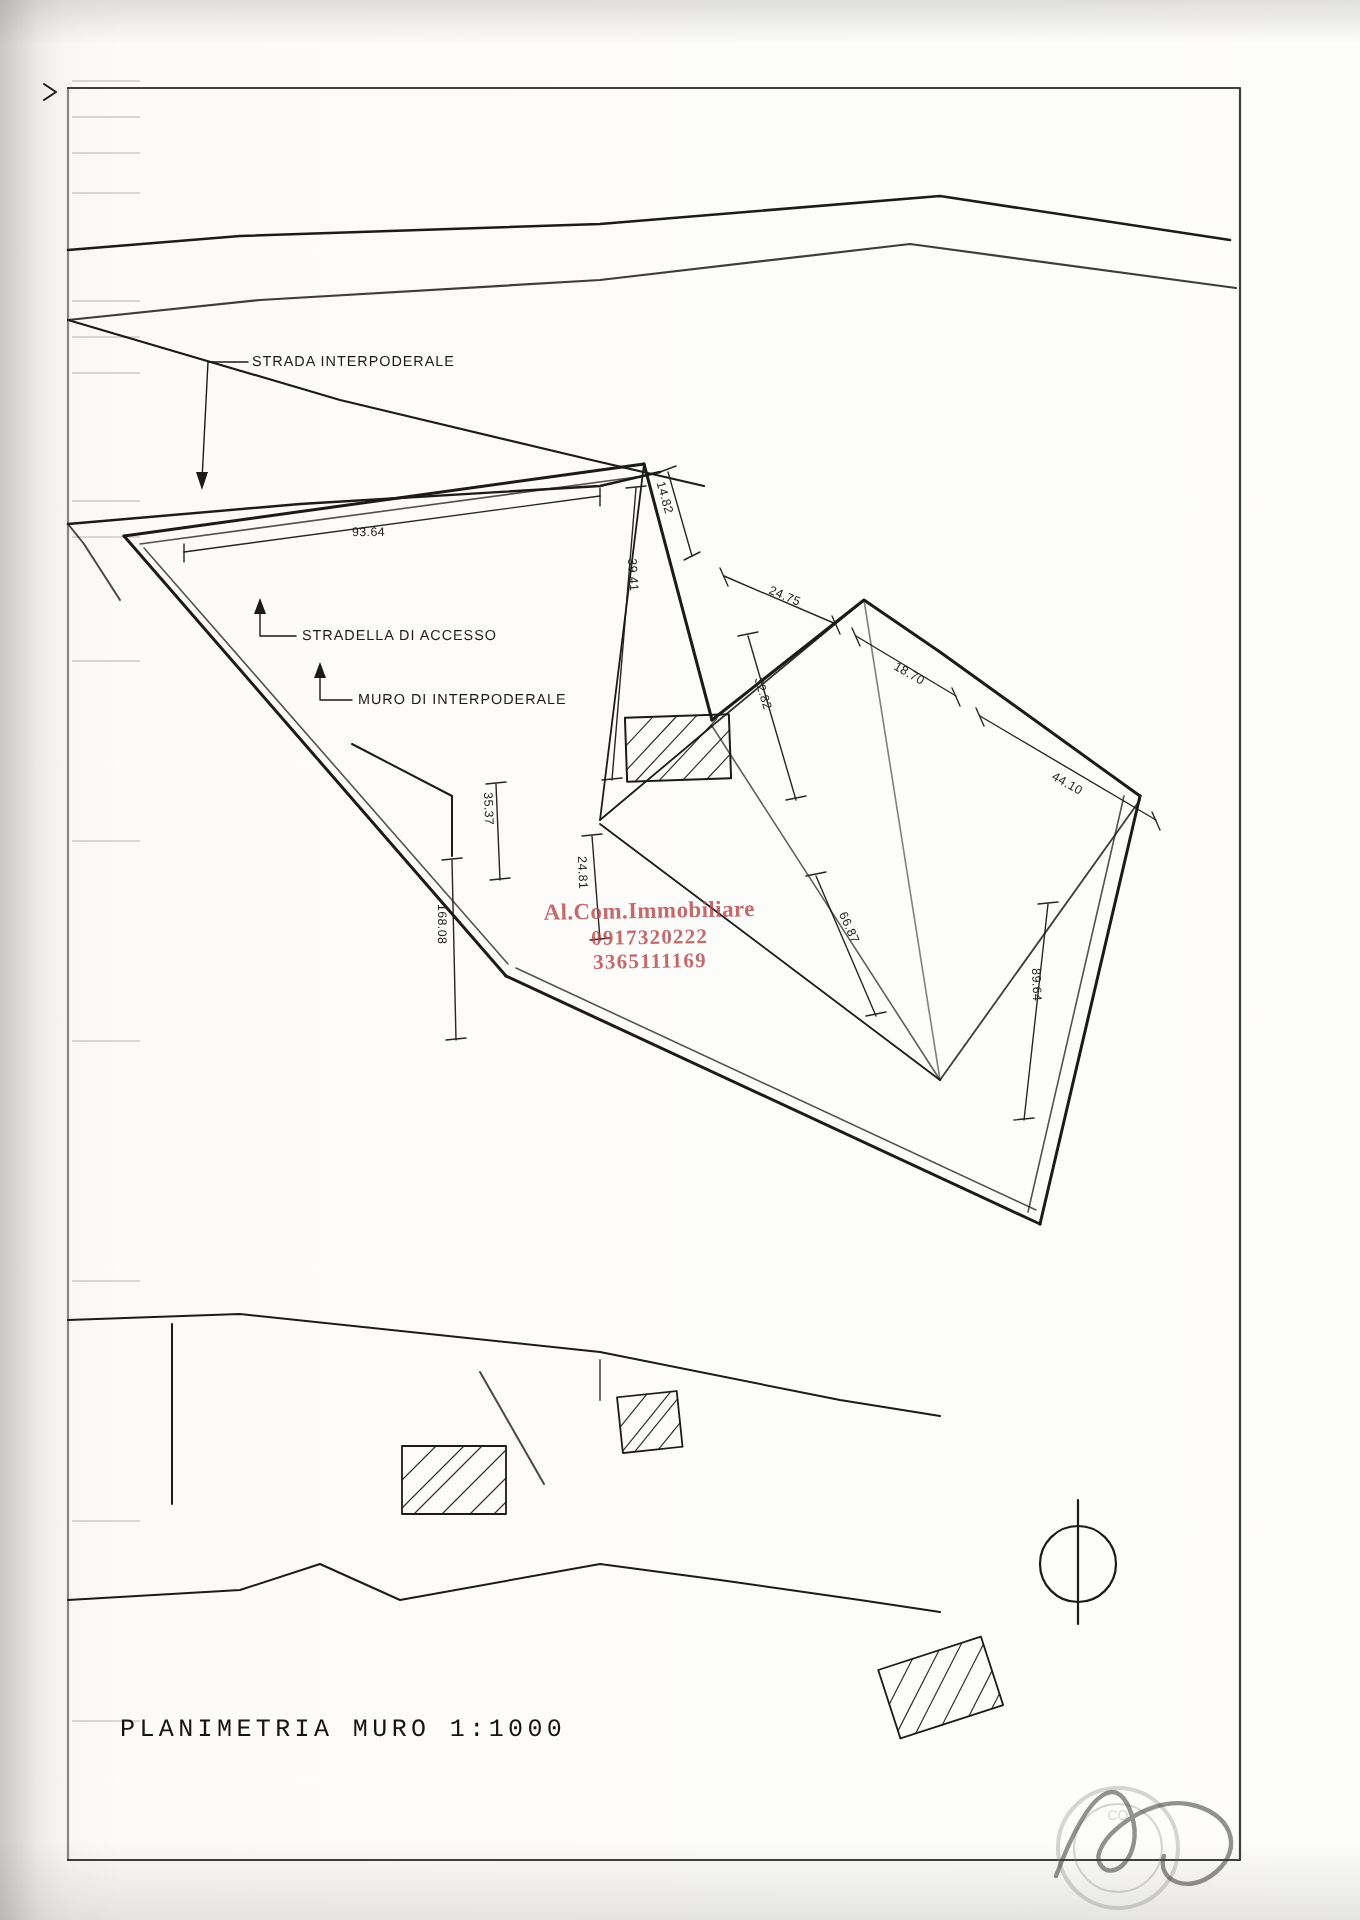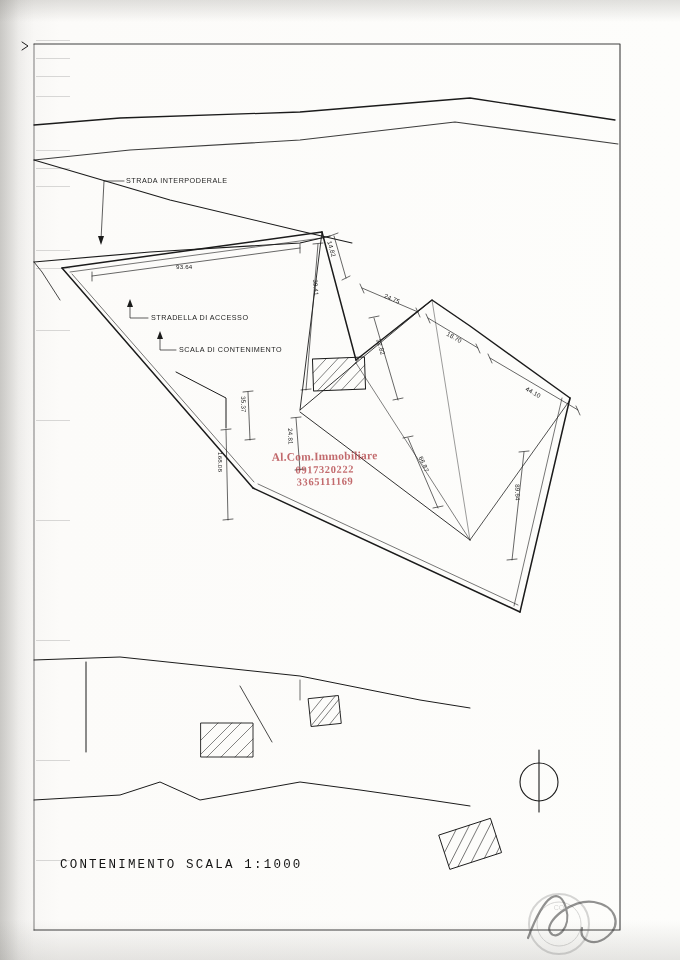--- a/index.html
+++ b/index.html
@@ -325,21 +325,21 @@
       </g>
 
       <path d="M22,42 L28,46 L22,50" stroke-width="1"></path>
     </g>
   </svg>
 
   <div class="ann ann-label" style="left:126px; top:176px;">STRADA INTERPODERALE</div>
 
   <div class="ann ann-label" style="left:151px; top:313px;text-align:right;">STRADELLA  DI  ACCESSO</div>
 
-  <div class="ann ann-label" style="left:179px; top:345px;">SCALA  DI  CONTENIMENTO</div>
+  <div class="ann ann-label" style="left:179px; top:345px;">MURO  DI  INTERPODERALE</div>
 
   <div class="ann dim" style="left:176px; top:263px;">93.64</div>
 
   <div class="ann dim" style="left:333px; top:240px; transform:rotate(74deg); transform-origin:left top;">14.82</div>
 
   <div class="ann dim" style="left:319px; top:279px; transform:rotate(86deg); transform-origin:left top;">39.41</div>
 
   <div class="ann dim" style="left:386px; top:292px; transform:rotate(23deg); transform-origin:left top;">24.75</div>
 
   <div class="ann dim" style="left:449px; top:330px; transform:rotate(30deg); transform-origin:left top;">18.70</div>
@@ -351,21 +351,21 @@
   <div class="ann dim" style="left:247px; top:396px; transform:rotate(88deg); transform-origin:left top;">35.37</div>
 
   <div class="ann dim" style="left:294px; top:428px; transform:rotate(88deg); transform-origin:left top;">24.81</div>
 
   <div class="ann dim" style="left:424px; top:455px; transform:rotate(66deg); transform-origin:left top;">66.87</div>
 
   <div class="ann dim" style="left:521px; top:484px; transform:rotate(88deg); transform-origin:left top;">89.64</div>
 
   <div class="ann dim" style="left:224px; top:452px; transform:rotate(90deg); transform-origin:left top;">168.08</div>
 
-  <div class="ann title-text" style="left:60px; top:858px;">CONTENIMENTO  SCALA  1:1000</div>
+  <div class="ann title-text" style="left:60px; top:858px;">PLANIMETRIA  MURO  1:1000</div>
 
   <div id="stamp-center">
     <div class="l1">Al.Com.Immobiliare</div>
     <div class="l2">0917320222</div>
     <div class="l3">3365111169</div>
   </div>
 
 
   <svg id="round-seal" viewBox="0 0 70 68">
     <circle cx="35" cy="34" r="30" fill="none" stroke="#7a7a7a" stroke-width="2"></circle>

